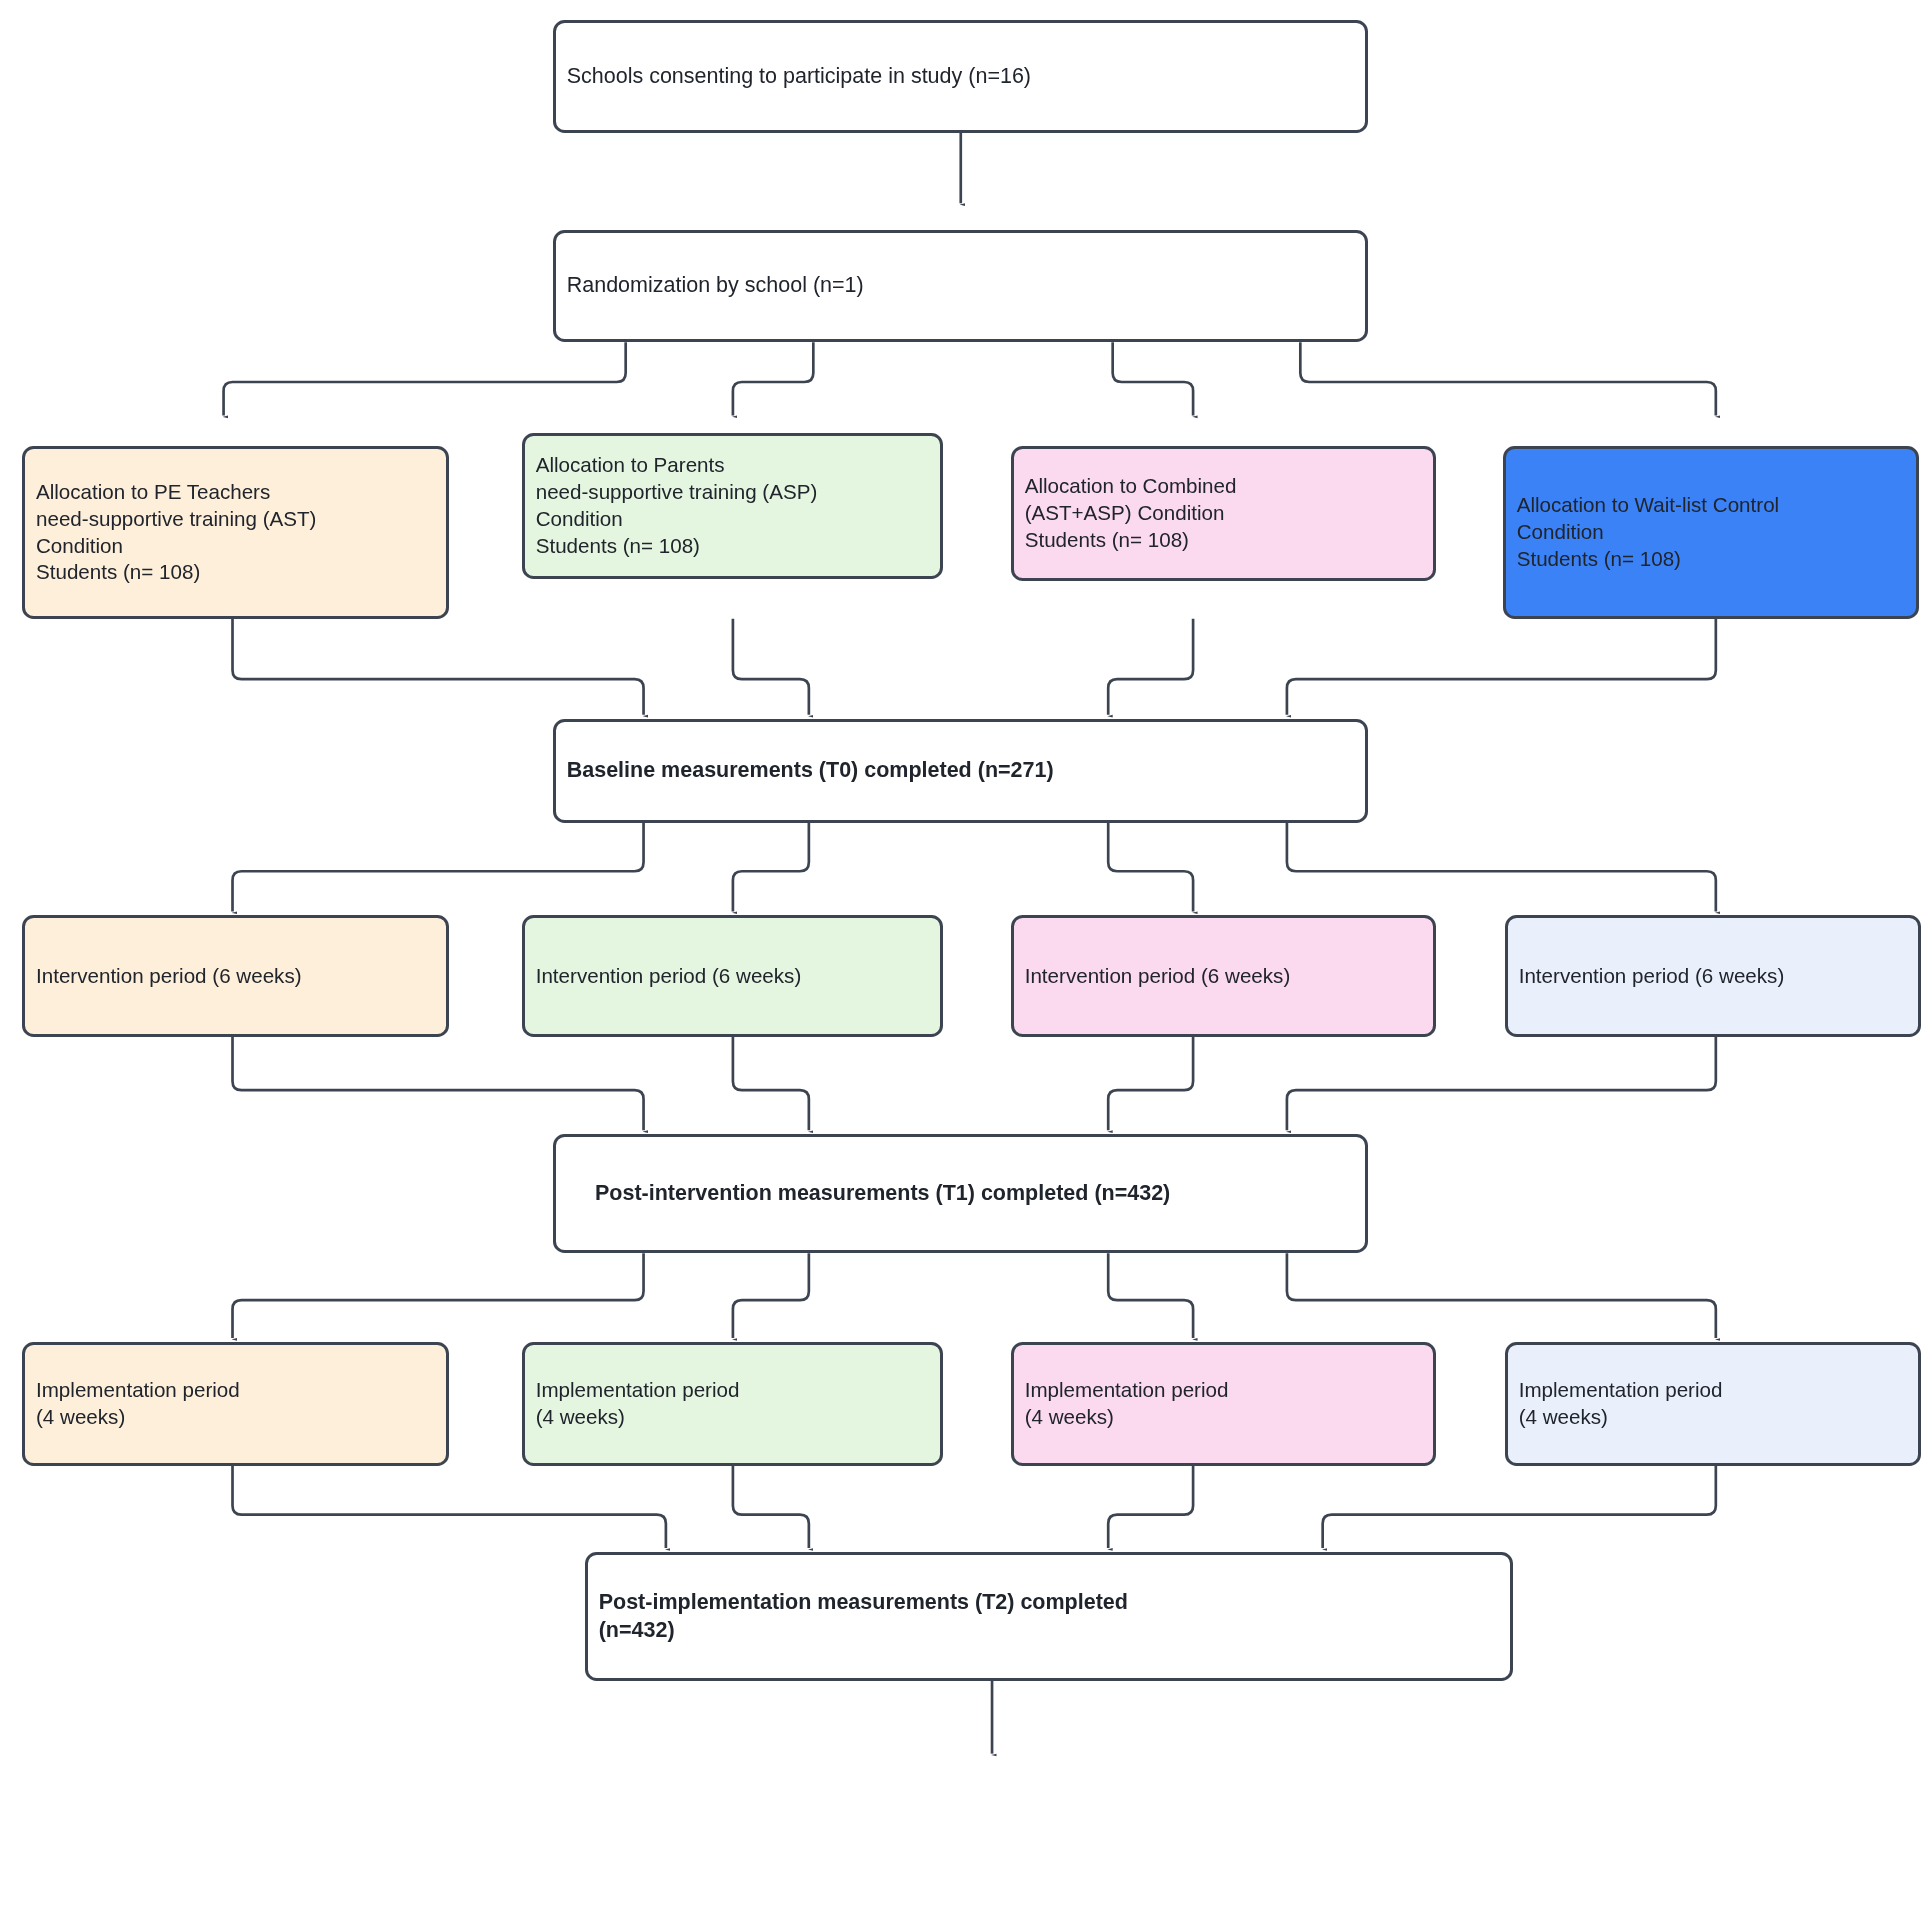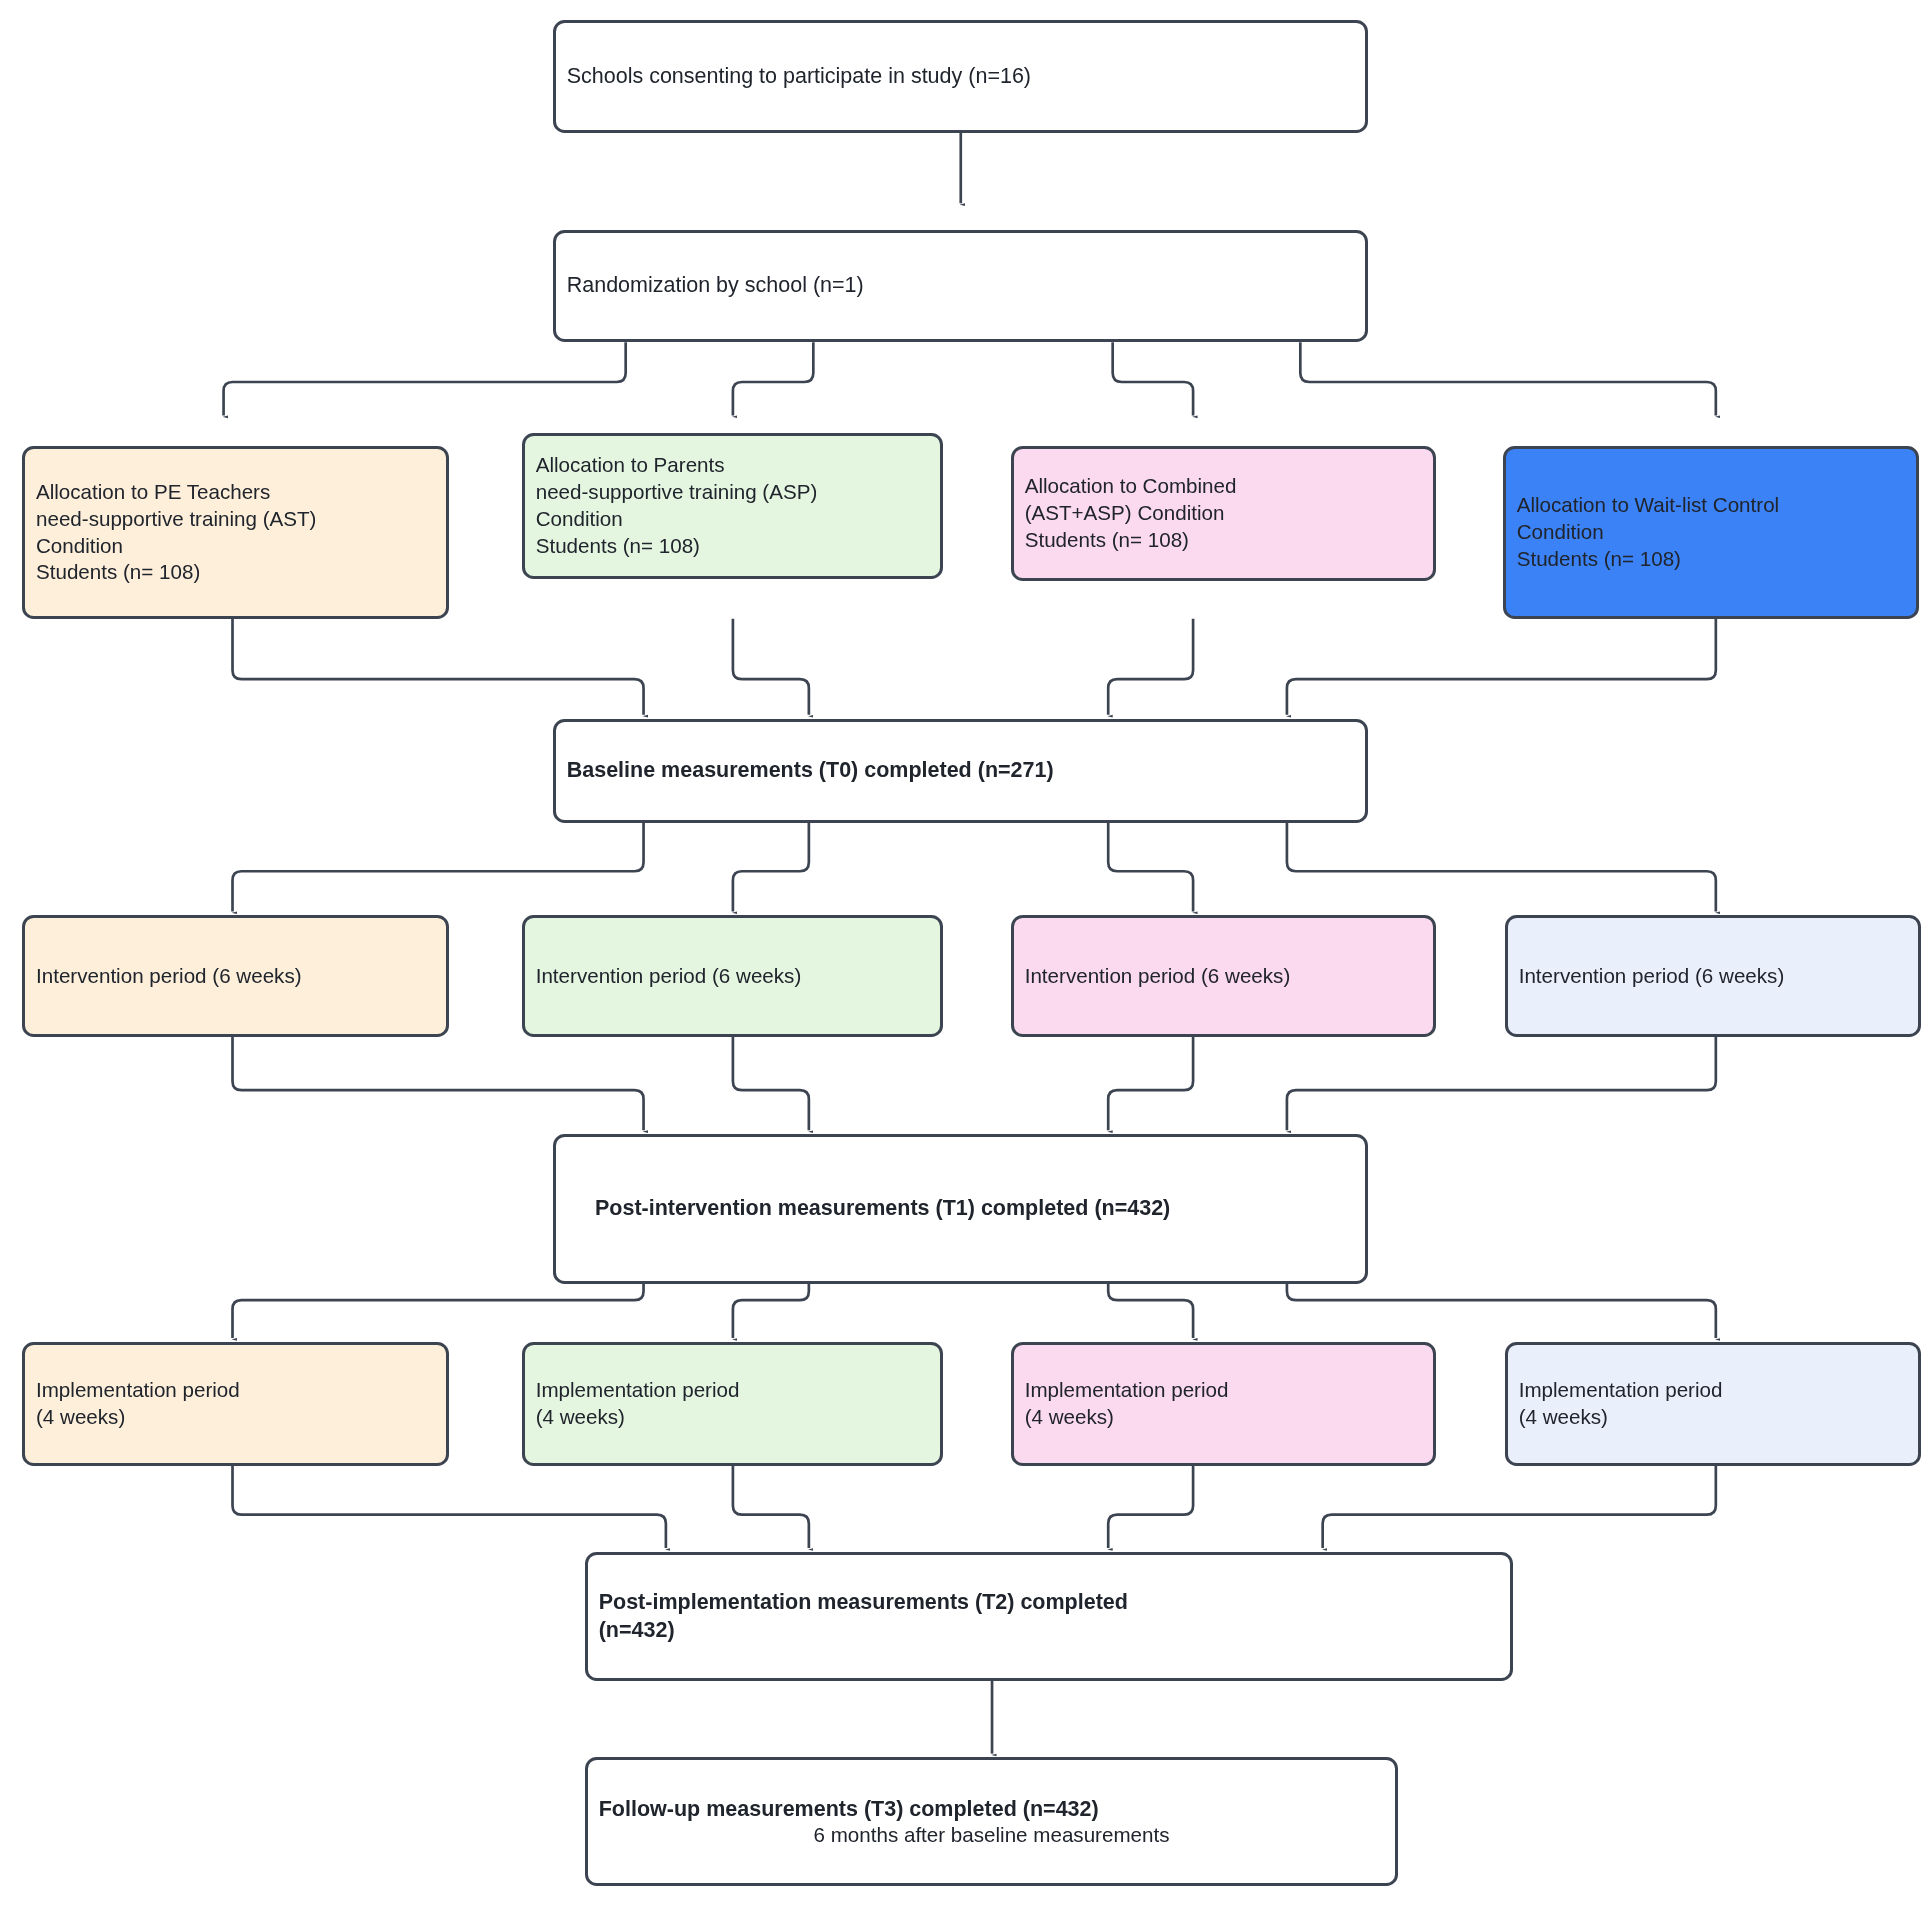--- a/index.html
+++ b/index.html
@@ -150,21 +150,21 @@
   </div>
 
   <div class="node" style="left:1011px; top:915px; width:425px; height:122px; background:#fbd9ef;">
     <span class="txt f-reg sz-body">Intervention period (6 weeks)</span>
   </div>
 
   <div class="node" style="left:1505px; top:915px; width:416px; height:122px; background:#eaf0fb;">
     <span class="txt f-reg sz-body">Intervention period (6 weeks)</span>
   </div>
 
-  <div class="node" style="left:553px; top:1134px; width:815px; height:150px; background:#ffffff;padding-left:39px;">
+  <div class="node" style="left:553px; top:1134px; width:815px; height:119px; background:#ffffff;padding-left:39px;">
     <span class="txt f-bold sz-head">Post-intervention measurements (T1) completed (n=432)</span>
   </div>
 
   <div class="node" style="left:22.3px; top:1342px; width:427px; height:124px; background:#fdefd9;">
     <span class="txt f-reg sz-body">Implementation period
 (4 weeks)</span>
   </div>
 
   <div class="node" style="left:522px; top:1342px; width:421px; height:124px; background:#e4f5e0;">
     <span class="txt f-reg sz-body">Implementation period
@@ -179,19 +179,15 @@
   <div class="node" style="left:1505px; top:1342px; width:416px; height:124px; background:#eaf0fb;">
     <span class="txt f-reg sz-body">Implementation period
 (4 weeks)</span>
   </div>
 
   <div class="node" style="left:585px; top:1552px; width:928px; height:129px; background:#ffffff;">
     <span class="txt f-bold sz-head">Post-implementation measurements (T2) completed
 (n=432)</span>
   </div>
 
-  <div class="node" style="left:585px; top:1757px; width:813px; height:129px; background:#ffffff; flex-direction:column;">
-    <span class="txt f-bold sz-head">Follow-up measurements (T3) completed (n=432)</span>
-    <span class="sub">6 months after baseline measurements</span>
-  </div>
 
 </div>
 
 
 </body></html>

